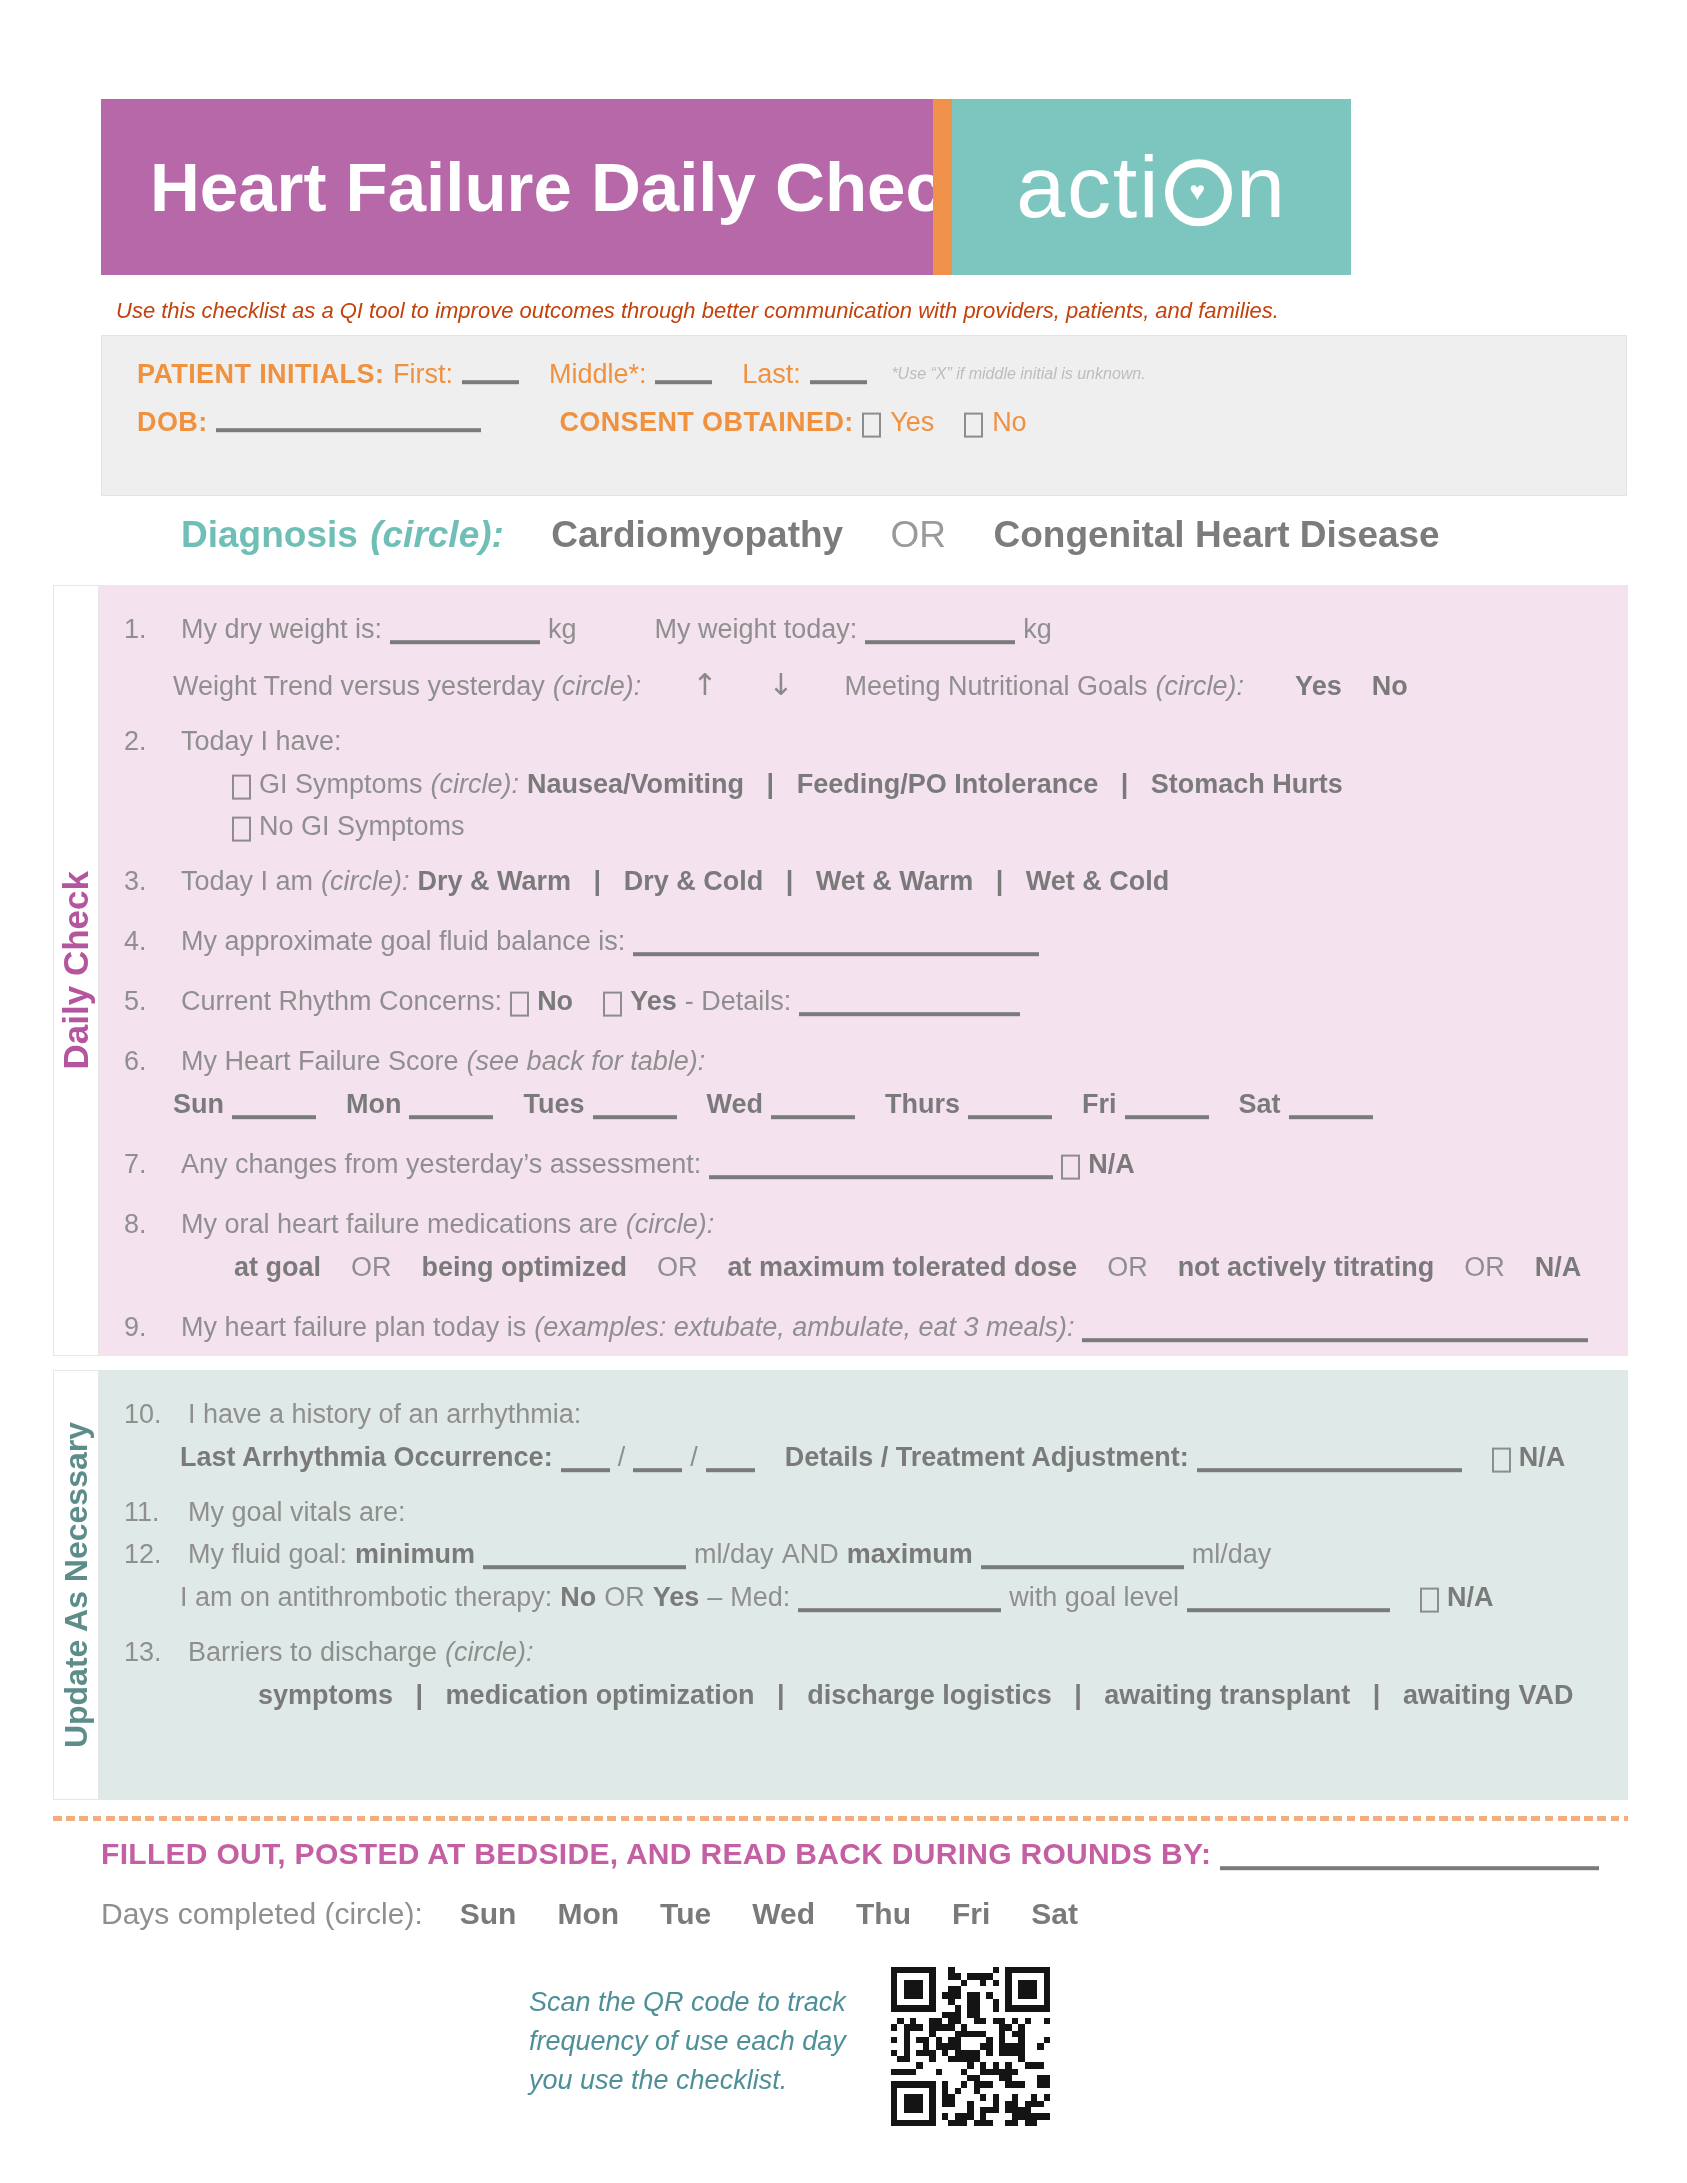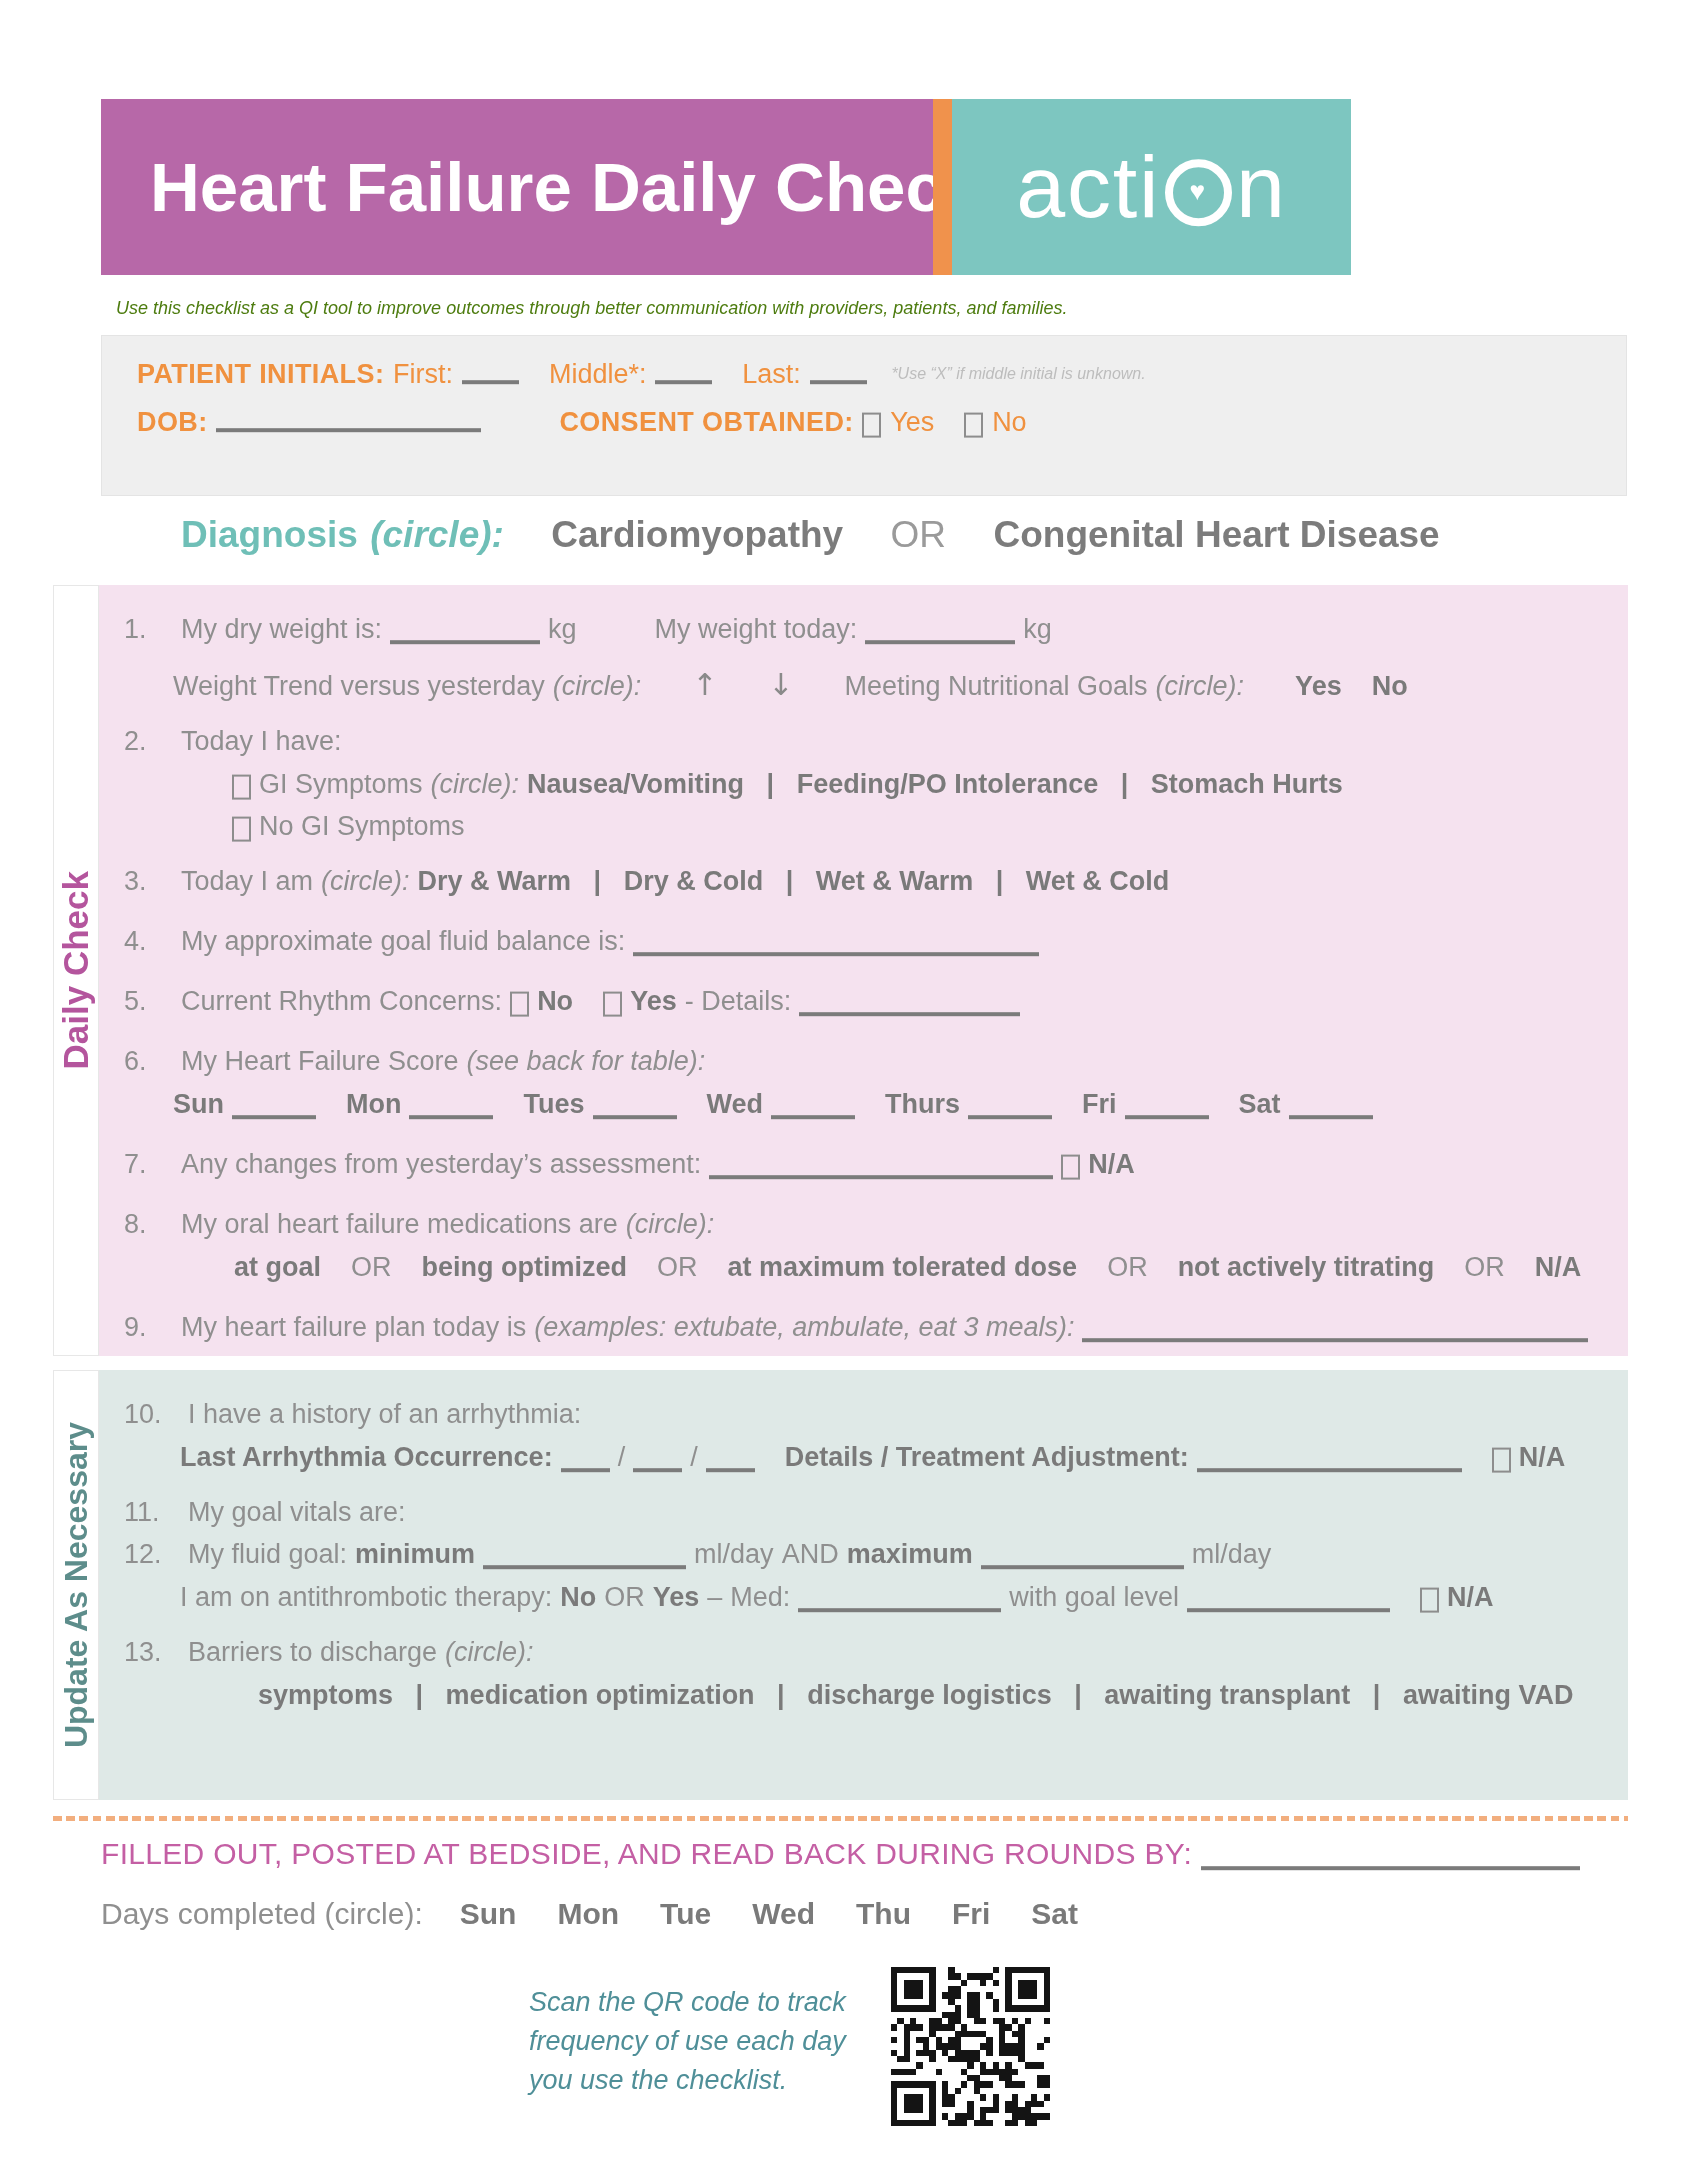--- a/index.html
+++ b/index.html
@@ -17,21 +17,21 @@
   .banner-purple{flex:1;background:var(--purple);display:flex;align-items:center;padding-left:49px;overflow:hidden;}
   .banner-title{color:#fff;font-size:69px;font-weight:700;white-space:nowrap;letter-spacing:0px;}
   .banner-stripe{width:19.4px;background:var(--stripe);}
   .banner-teal{width:399px;background:var(--teal);display:flex;align-items:center;justify-content:center;}
   .logo{color:#fff;font-size:88px;font-weight:400;display:flex;align-items:center;letter-spacing:1.8px;}
   .logo-o{width:51px;height:51px;border:8px solid #fff;border-radius:50%;display:inline-flex;
           align-items:center;justify-content:center;margin:0 4.4px;transform:translateY(5.3px);}
   .logo-heart{font-size:26.5px;line-height:1;transform:translateY(-0.9px);}
 
   
-  .tagline{position:absolute;left:116px;top:298px;font-size:18px;font-style:italic;color:#4d7c0f;}
+  .tagline{position:absolute;left:116px;top:298px;font-size:22px;font-style:italic;color:#c2410c;}
   .infobox{position:absolute;left:101px;top:335px;width:1526px;height:161px;background:#efefef;
            border:1.8px solid #e4e4e4;box-sizing:border-box;padding:14px 0 0 35px;}
   .info-row{height:48px;display:flex;align-items:center;font-size:27px;}
   .info-row > *{margin-right:8.8px;}
   .olabel{color:var(--orange);font-weight:700;letter-spacing:0.4px;}
   .olight{color:var(--orange);}
   .inote{color:#bdbdbd;font-style:italic;font-size:16px;margin-left:16px;}
 
   
   .diagnosis{position:absolute;left:181px;top:514px;display:flex;align-items:baseline;font-size:37px;}
@@ -80,21 +80,21 @@
   .w170{width:150px;}.w230{width:203px;}.w250{width:221px;}
   .w300{width:265px;}.w320{width:309px;}.w390{width:344px;}
   .w430{width:379px;}.w460{width:406px;}.w600{width:529px;}
   .cb{display:inline-block;width:15px;height:21px;border:2.6px solid #8d8d8d;align-self:center;
       transform:translateY(2.6px);flex:none;}
 
   
   .dashes{position:absolute;left:53px;top:1816px;width:1575px;height:5.3px;
           background:repeating-linear-gradient(90deg,#f2ae7e 0 8.8px,rgba(0,0,0,0) 8.8px 13.2px);}
   .filled{position:absolute;left:101px;top:1837px;display:flex;align-items:baseline;font-size:30px;}
-  .filled-label{color:var(--magenta);font-weight:400;letter-spacing:0.3px;margin-right:9px;}
+  .filled-label{color:var(--magenta);font-weight:700;letter-spacing:0.3px;margin-right:9px;}
   .days-row{position:absolute;left:101px;top:1897px;display:flex;align-items:baseline;
             font-size:30px;color:var(--gray);}
   .days-row .dlabel{margin-right:37px;}
   .days-row .day{font-weight:700;color:#7a7a7a;margin-right:41px;}
   .qr-text{position:absolute;left:529px;top:1983px;font-size:27px;line-height:39px;
            font-style:italic;font-weight:400;color:var(--qrteal);}
   .qr-box{position:absolute;left:891px;top:1967px;width:159px;height:159px;}
   .qr-box svg{width:100%;height:100%;shape-rendering:crispEdges;}
 </style>
 </head>

